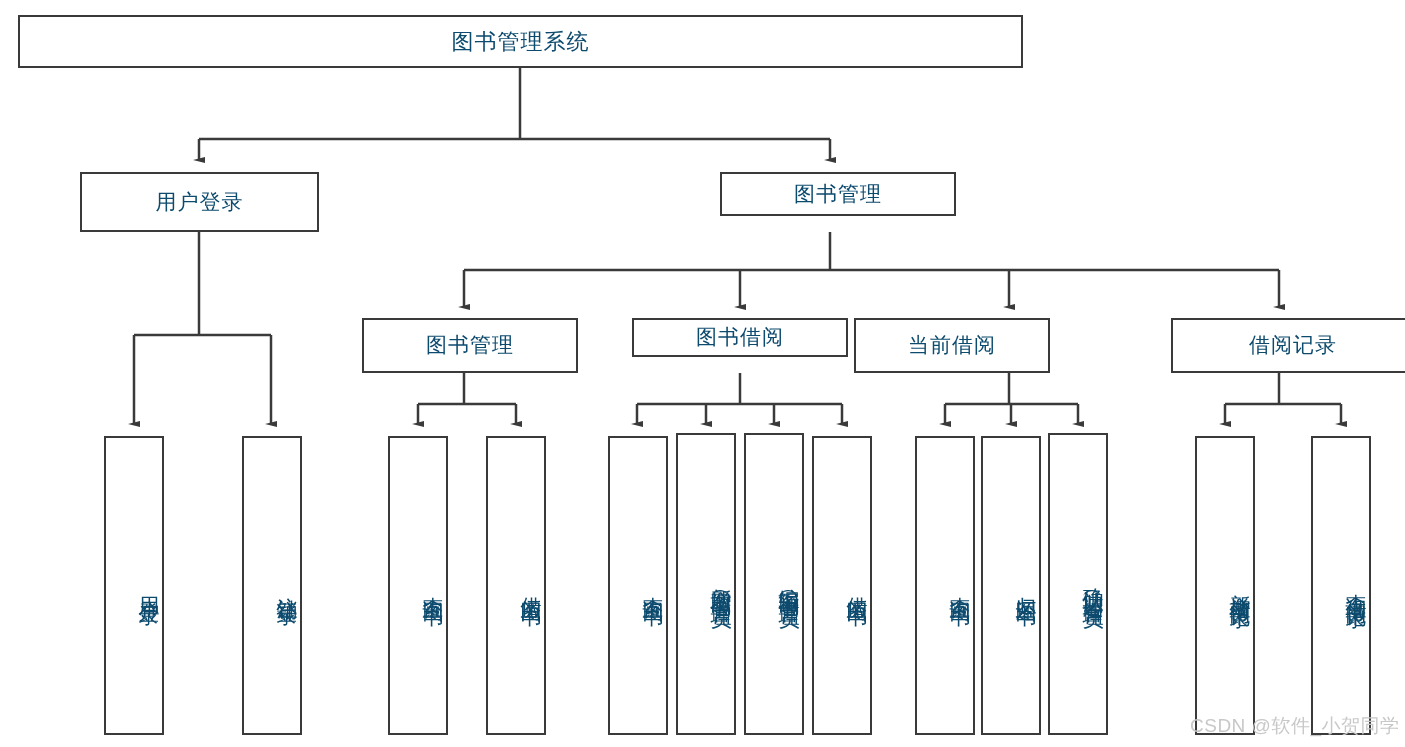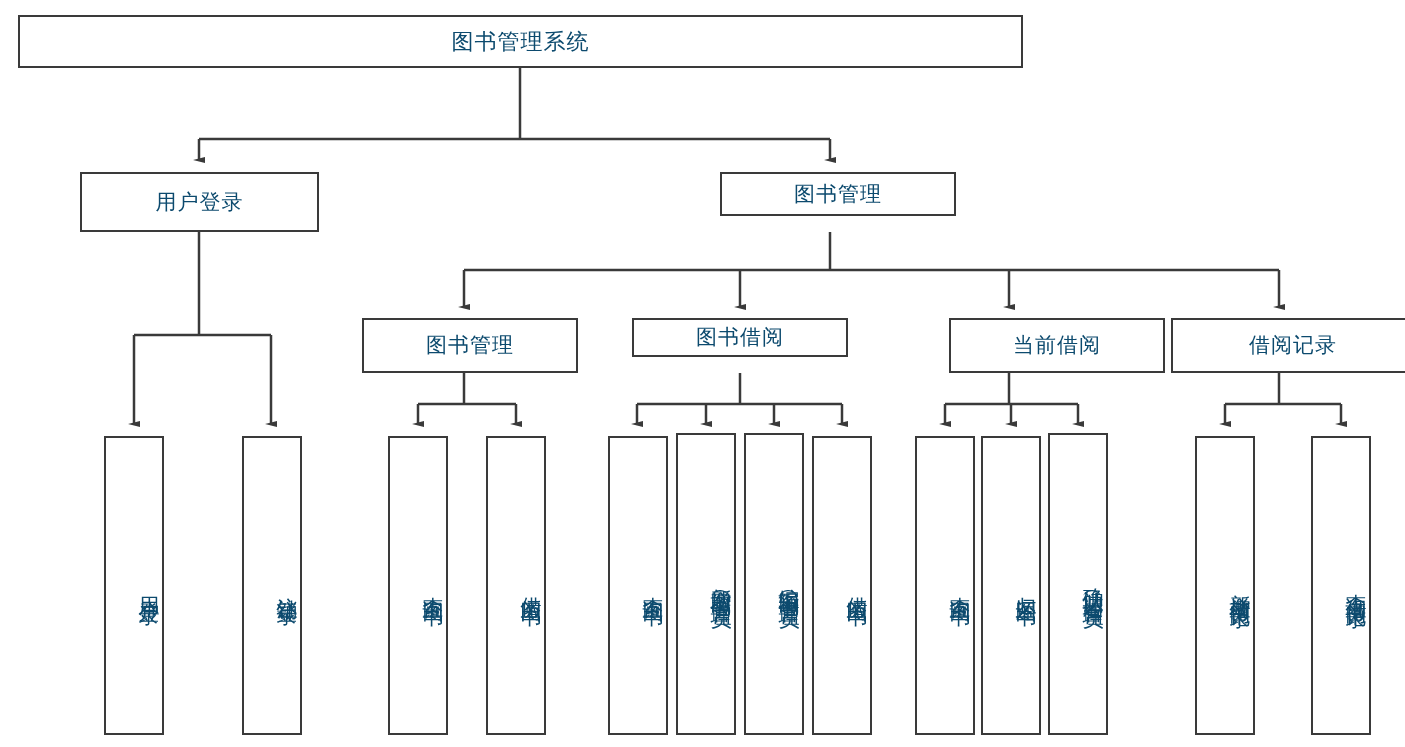--- a/index.html
+++ b/index.html
@@ -137,21 +137,21 @@
   <div class="node h" style="left:720px; top:172px; width:236px; height:44px;">
     <span>图书管理</span>
   </div>
 
   <div class="node h" style="left:362px; top:318px; width:216px; height:55px;">
     <span>图书管理</span>
   </div>
   <div class="node h" style="left:632px; top:318px; width:216px; height:39px;">
     <span>图书借阅</span>
   </div>
-  <div class="node h" style="left:949px; top:318px; width:216px; height:55px;text-align:right;">
+  <div class="node h" style="left:854px; top:318px; width:196px; height:55px;text-align:right;">
     <span>当前借阅</span>
   </div>
   <div class="node h" style="left:1171px; top:318px; width:244px; height:55px;">
     <span>借阅记录</span>
   </div>
 
   <div class="node v" style="left:104px; top:436px; width:60px; height:299px;">
     <span>用户登录</span>
   </div>
   <div class="node v" style="left:242px; top:436px; width:60px; height:299px;">
@@ -188,14 +188,15 @@
     <span>确认归还（管理员）</span>
   </div>
 
   <div class="node v" style="left:1195px; top:436px; width:60px; height:299px;">
     <span>新增借阅记录</span>
   </div>
   <div class="node v" style="left:1311px; top:436px; width:60px; height:299px;">
     <span>查询借阅记录</span>
   </div>
 
+  <div class="watermark">CSDN @软件_小贺同学</div>
 
 </div>
 
 </body></html>

